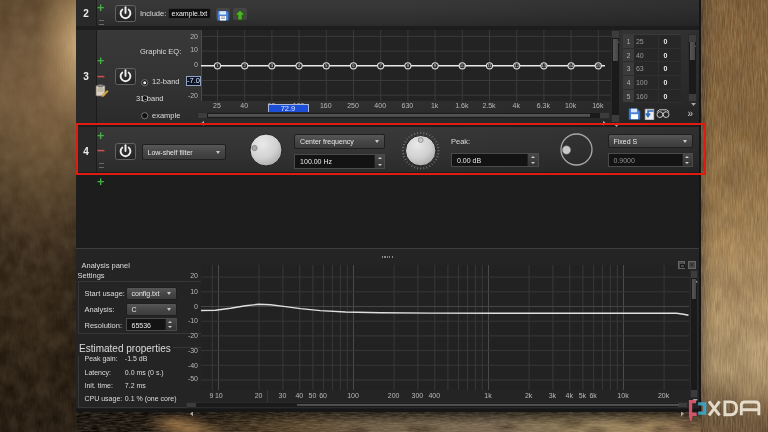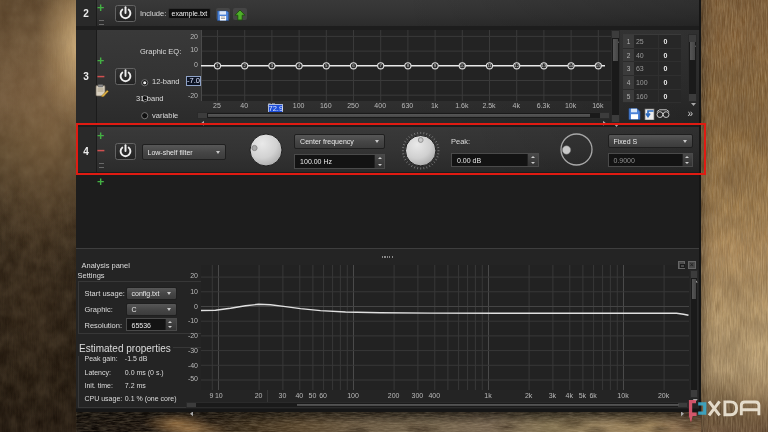--- a/index.html
+++ b/index.html
@@ -136,21 +136,21 @@
         <circle cx="3.7" cy="3.7" r="1.5" fill="#f2f2f2"></circle>
       </svg>
 <div class="lbl" style="left:76px;top:78.4px">12-band</div>
 <svg class="abs" style="left:64.5px;top:95.4px" width="8" height="8">
         <circle cx="3.7" cy="3.7" r="3.1" fill="#111" stroke="#8a8a8a" stroke-width="0.8"></circle>
       </svg>
 <div class="lbl" style="left:60px;top:95.2px">31-band</div>
 <svg class="abs" style="left:64.5px;top:112.4px" width="8" height="8">
         <circle cx="3.7" cy="3.7" r="3.1" fill="#111" stroke="#8a8a8a" stroke-width="0.8"></circle>
       </svg>
-<div class="lbl" style="left:76px;top:112.2px">variable</div>
+<div class="lbl" style="left:76px;top:112.2px">example</div>
 <svg width="410" height="71" viewBox="0 0 410 71" style="position:absolute;left:124.5px;top:30px">
         <rect x="0" y="0" width="410" height="71" fill="#232323"></rect>
         <line x1="16.5" y1="0" x2="16.5" y2="71" stroke="#3a3a3a" stroke-width="1"></line>
         <line x1="43.7" y1="0" x2="43.7" y2="71" stroke="#3a3a3a" stroke-width="1"></line>
         <line x1="70.9" y1="0" x2="70.9" y2="71" stroke="#3a3a3a" stroke-width="1"></line>
         <line x1="98.1" y1="0" x2="98.1" y2="71" stroke="#3a3a3a" stroke-width="1"></line>
         <line x1="125.3" y1="0" x2="125.3" y2="71" stroke="#3a3a3a" stroke-width="1"></line>
         <line x1="152.5" y1="0" x2="152.5" y2="71" stroke="#3a3a3a" stroke-width="1"></line>
         <line x1="179.7" y1="0" x2="179.7" y2="71" stroke="#3a3a3a" stroke-width="1"></line>
         <line x1="206.9" y1="0" x2="206.9" y2="71" stroke="#3a3a3a" stroke-width="1"></line>
@@ -211,21 +211,21 @@
       <div class="glbl" style="left:290.2px;top:101.5px;width:28px;text-align:center">400</div>
       <div class="glbl" style="left:317.4px;top:101.5px;width:28px;text-align:center">630</div>
       <div class="glbl" style="left:344.6px;top:101.5px;width:28px;text-align:center">1k</div>
       <div class="glbl" style="left:371.8px;top:101.5px;width:28px;text-align:center">1.6k</div>
       <div class="glbl" style="left:399.0px;top:101.5px;width:28px;text-align:center">2.5k</div>
       <div class="glbl" style="left:426.2px;top:101.5px;width:28px;text-align:center">4k</div>
       <div class="glbl" style="left:453.4px;top:101.5px;width:28px;text-align:center">6.3k</div>
       <div class="glbl" style="left:480.6px;top:101.5px;width:28px;text-align:center">10k</div>
       <div class="glbl" style="left:507.8px;top:101.5px;width:28px;text-align:center">16k</div>
 <div class="abs" style="left:110px;top:76px;width:15px;height:9.5px;background:#0d1424;border:1px solid #8fa3c8;box-sizing:border-box;color:#dfe6ff;font-size:7.5px;line-height:7.5px;text-align:center">-7.0</div>
-<div class="abs" style="left:191.5px;top:103.5px;width:15px;height:9px;background:#1d4ed8;border:1px solid #aab8d8;box-sizing:border-box;color:#dfe6ff;font-size:7.5px;line-height:7px;">72.9</div>
+<div class="abs" style="left:191.5px;top:103.5px;width:41px;height:9px;background:#1d4ed8;border:1px solid #aab8d8;box-sizing:border-box;color:#dfe6ff;font-size:7.5px;line-height:7px;text-align:center">72.9</div>
 <div class="abs" style="left:121px;top:112px;width:413px;height:6.5px;background:#1a1a1a;border:1px solid #2a2a2a;box-sizing:border-box">
         <div class="abs" style="left:0;top:0;height:100%;width:9px;background:#3c3c3c"><svg width="9" height="6.5">
             <path d="M 6 -0.25 L 3 2.25 L 6 4.75 Z" fill="#a8a8a8"></path>
           </svg></div>
         <div class="abs" style="right:0;top:0;height:100%;width:9px;background:#3c3c3c"><svg width="9" height="6.5">
             <path d="M 3 -0.25 L 6 2.25 L 3 4.75 Z" fill="#a8a8a8"></path>
           </svg></div>
         <div class="abs" style="top:1px;bottom:1px;left:10px;width:382px;background:linear-gradient(180deg,#575757,#464646)"></div>
       </div>
 <div class="abs" style="left:534.5px;top:112px;width:9px;height:6.5px;background:#2a2a2a"></div>
@@ -392,21 +392,21 @@
 <div class="abs" style="left:0;top:248px;width:625px;height:160px;background:#242424;border-top:1px solid #3e3e3e;box-sizing:border-box"></div>
 <div class="abs" style="left:306px;top:256px;width:12px;height:1.5px;background:repeating-linear-gradient(90deg,#8a8a8a 0 1px,transparent 1px 2.5px)"></div>
 <div class="lbl" style="left:5.5px;top:261.5px">Analysis panel</div>
 <div class="lbl" style="left:1.5px;top:271.5px">Settings</div>
 <div class="gbox" style="left:2px;top:281px;width:190px;height:53px"></div>
 <div class="lbl" style="left:8.5px;top:289.5px">Start usage:</div>
 <div class="dd" style="left:49.5px;top:286.5px;width:51px;height:13px">
         <span class="txt">config.txt</span>
         <span class="arr"></span>
       </div>
-<div class="lbl" style="left:8.5px;top:305.5px">Graphic:</div>
+<div class="lbl" style="left:8.5px;top:305.5px">Analysis:</div>
 <div class="dd" style="left:49.5px;top:302.5px;width:51px;height:13px">
         <span class="txt">C</span>
         <span class="arr"></span>
       </div>
 <div class="lbl" style="left:8.5px;top:321.5px">Resolution:</div>
 <div class="spin" style="left:49.5px;top:318px;width:51px;height:13px">
         <span class="txt">65536</span>
         <div class="spinbtn" style="width:10px">
           <i class="up"></i>
           <i class="dn"></i>

